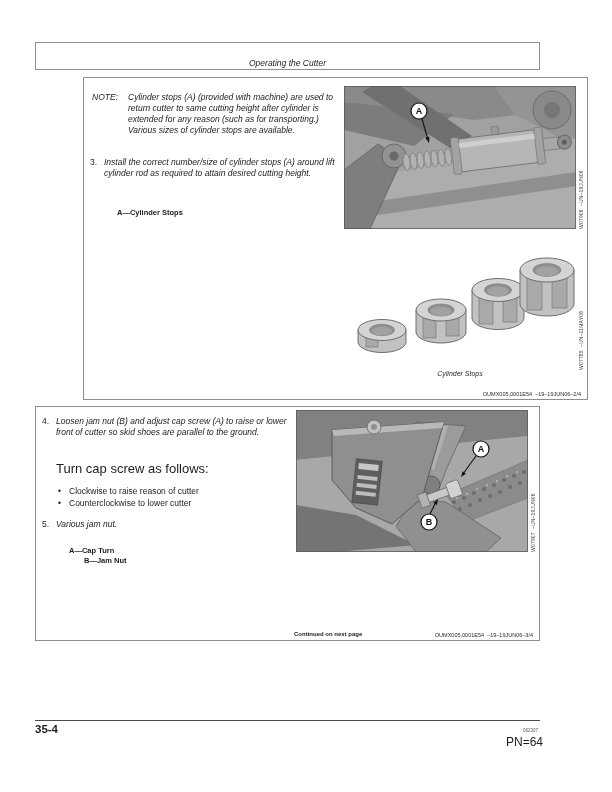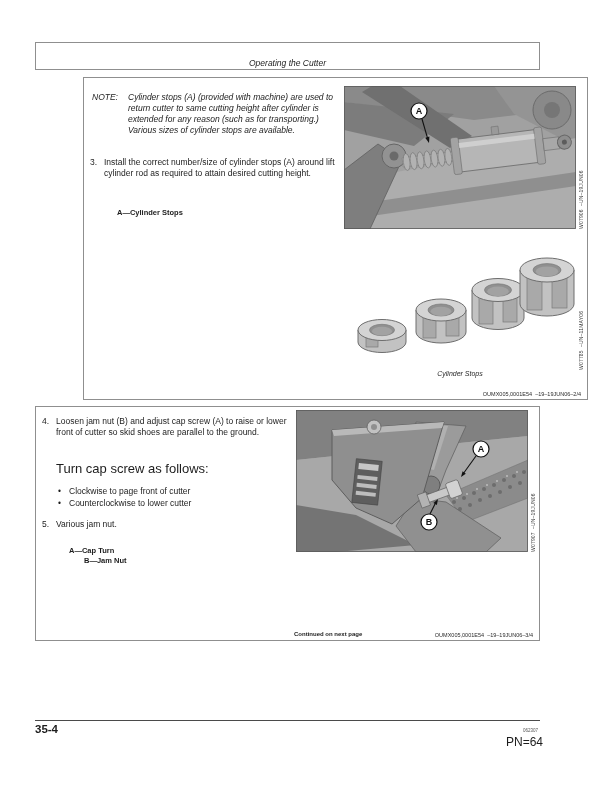--- a/index.html
+++ b/index.html
@@ -8,21 +8,21 @@
   .box{position:absolute;border:1px solid #8f8f8f;background:#fff;box-sizing:border-box;}
   .hdr-box{left:35px;top:42px;width:505px;height:28px;display:flex;align-items:flex-end;justify-content:center;padding-bottom:1px;}
   .hdr-title{font-style:italic;font-size:8.5px;}
   .box1{left:35px;top:77px;width:505px;height:323px;margin-left:48px;}
   .box2{left:35px;top:406px;width:505px;height:235px;}
   .note{position:absolute;left:8px;top:14px;width:254px;display:flex;font-style:italic;font-size:8.5px;line-height:11px;}
   .note-label{width:36px;flex:none;}
   .note-text{flex:1;}
   .step{position:absolute;display:flex;font-size:8.5px;line-height:11px;}
   .step .num{width:14px;flex:none;}
-  .step .txt{flex:1;}
+  .step .txt{flex:1;font-style:italic;}
   .s3{left:6px;top:79px;width:256px;}
   .s4{left:6px;top:9px;width:258px;}
   .s5{left:6px;top:112px;width:258px;}
   .plain{position:absolute;font-size:13px;line-height:11px;}
   .turn{left:20px;top:56px;}
   .bullet{position:absolute;display:flex;font-size:8.5px;line-height:11px;}
   .bullet .b{width:11px;flex:none;}
   .b1{left:22px;top:79px;width:240px;}
   .b2{left:22px;top:91px;width:240px;}
   .legend{position:absolute;font-weight:bold;font-size:7.5px;line-height:10px;}
@@ -164,21 +164,21 @@
 
     <div class="step s4">
       <span class="num">4.</span>
       <span class="txt">Loosen jam nut (B) and adjust cap screw (A) to raise or lower front of cutter so skid shoes are parallel to the ground.</span>
     </div>
 
     <div class="plain turn">Turn cap screw as follows:</div>
 
     <div class="bullet b1">
       <span class="b">•</span>
-      <span>Clockwise to page front of cutter</span>
+      <span>Clockwise to raise reason of cutter</span>
     </div>
     <div class="bullet b2">
       <span class="b">•</span>
       <span>Counterclockwise to lower cutter</span>
     </div>
 
     <div class="step s5">
       <span class="num">5.</span>
       <span class="txt">Various jam nut.</span>
     </div>

